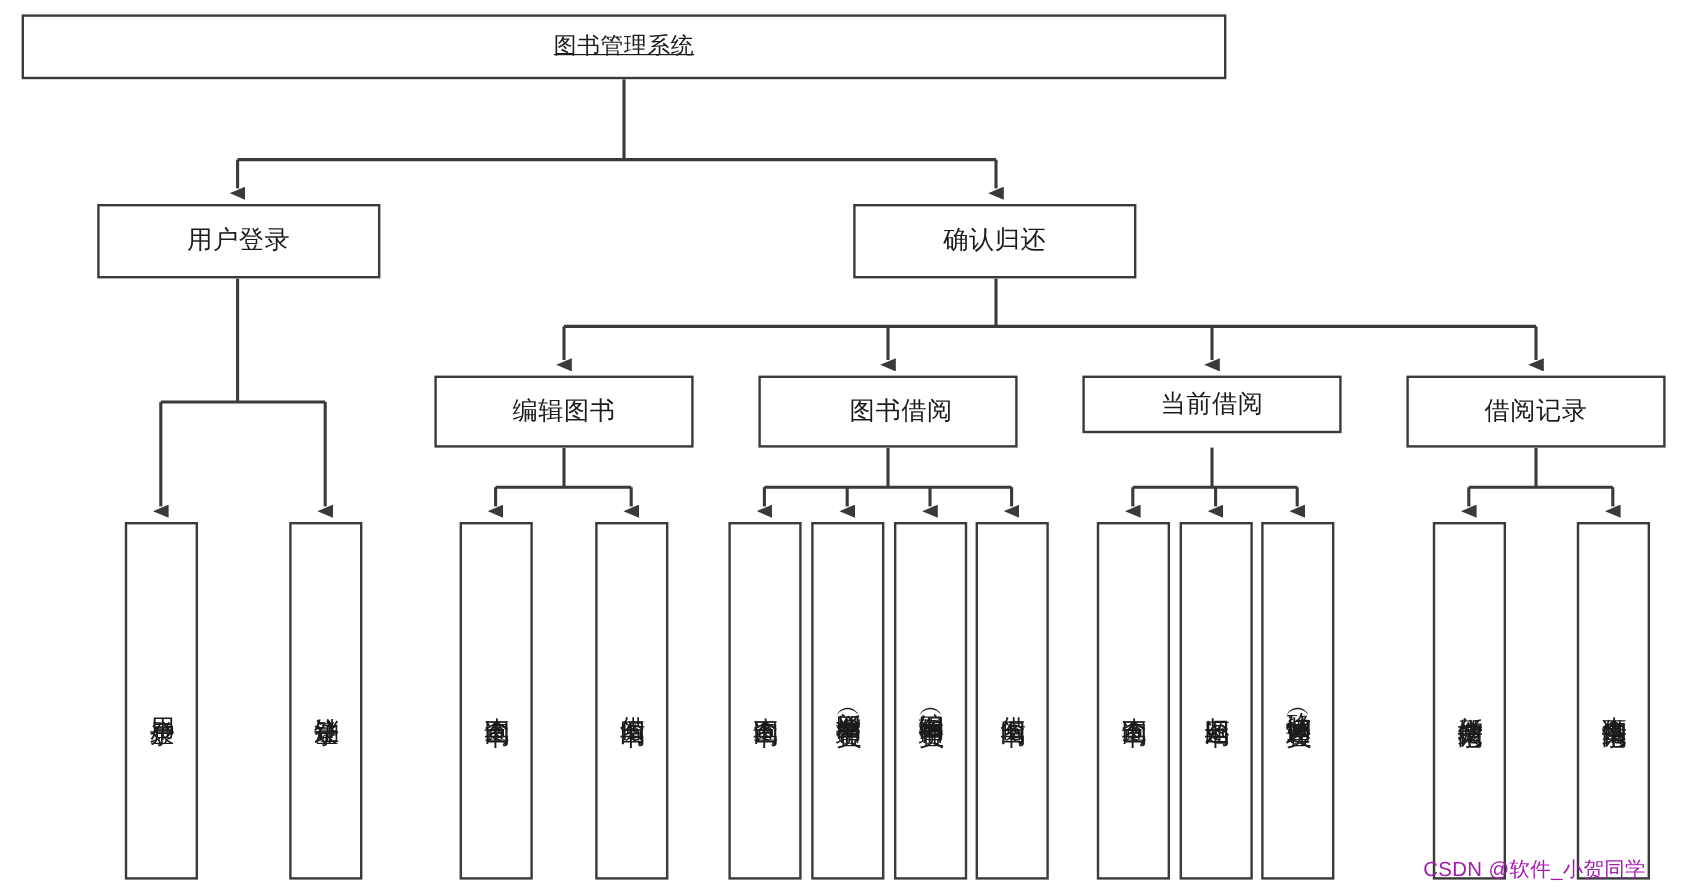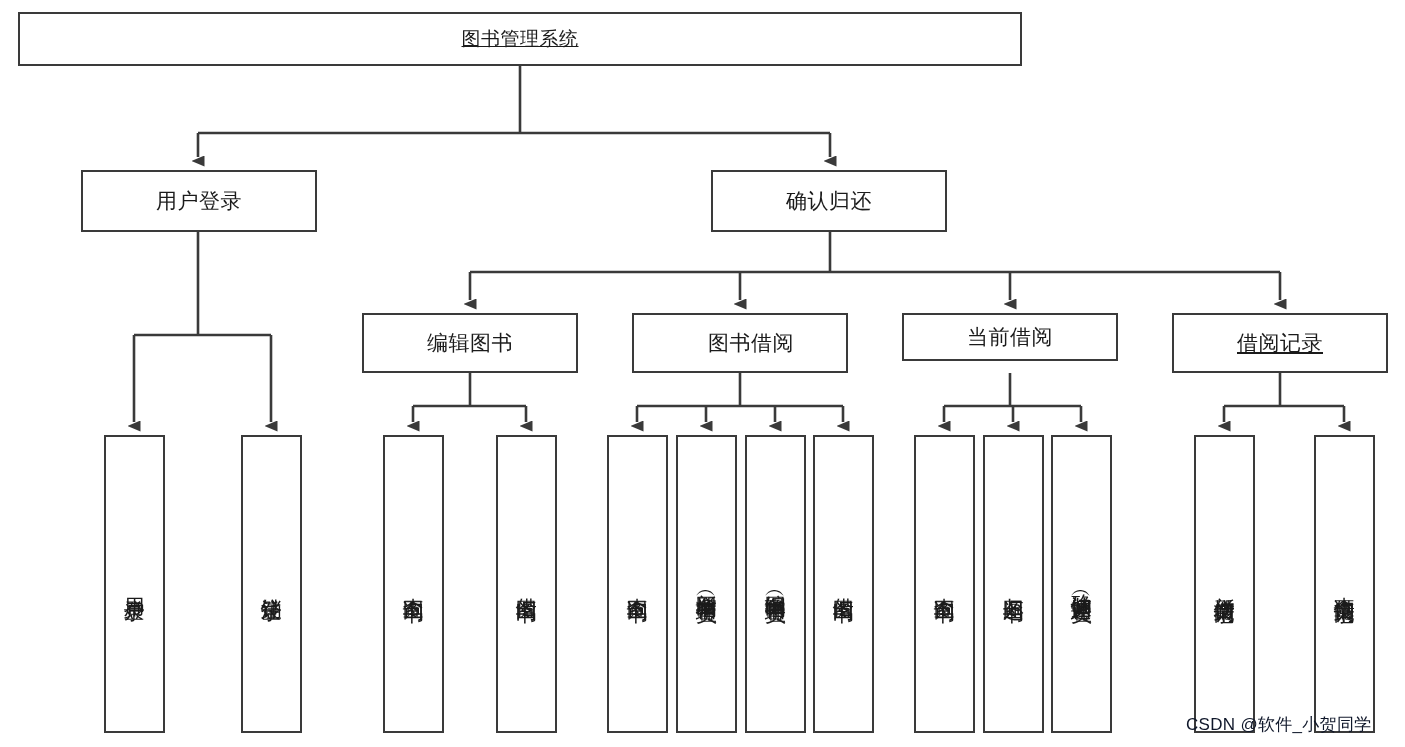--- a/index.html
+++ b/index.html
@@ -53,21 +53,21 @@
   }
   .v-node{
     align-items:center;
     justify-content:center;
   }
   .watermark{
     position:absolute;
     left:1186px;
     top:713px;
     font-size:17px;
-    color:#0f172a;
+    color:#a21caf;
     white-space:nowrap;
     letter-spacing:0.3px;
   }
 </style>
 </head>
 <body>
 
 <div id="canvas">
 
   <svg id="wires" viewBox="0 0 1405 747">
@@ -133,21 +133,21 @@
 
   <div class="node h-node" style="left:362px;top:313px;width:216px;height:60px;">
     <span class="lbl">编辑图书</span>
   </div>
   <div class="node h-node" style="left:632px;top:313px;width:216px;height:60px;padding-left:22px;">
     <span class="lbl">图书借阅</span>
   </div>
   <div class="node h-node" style="left:902px;top:313px;width:216px;height:48px;">
     <span class="lbl">当前借阅</span>
   </div>
-  <div class="node h-node" style="left:1172px;top:313px;width:216px;height:60px;text-decoration:underline;">
+  <div class="node h-node" style="left:1172px;top:313px;width:216px;height:60px;">
     <span class="lbl">借阅记录</span>
   </div>
 
   <div class="node v-node" style="left:104px;top:435px;width:61px;height:298px;">
     <span class="lbl">用户登录</span>
   </div>
   <div class="node v-node" style="left:241px;top:435px;width:61px;height:298px;">
     <span class="lbl">注销登录</span>
   </div>
 

